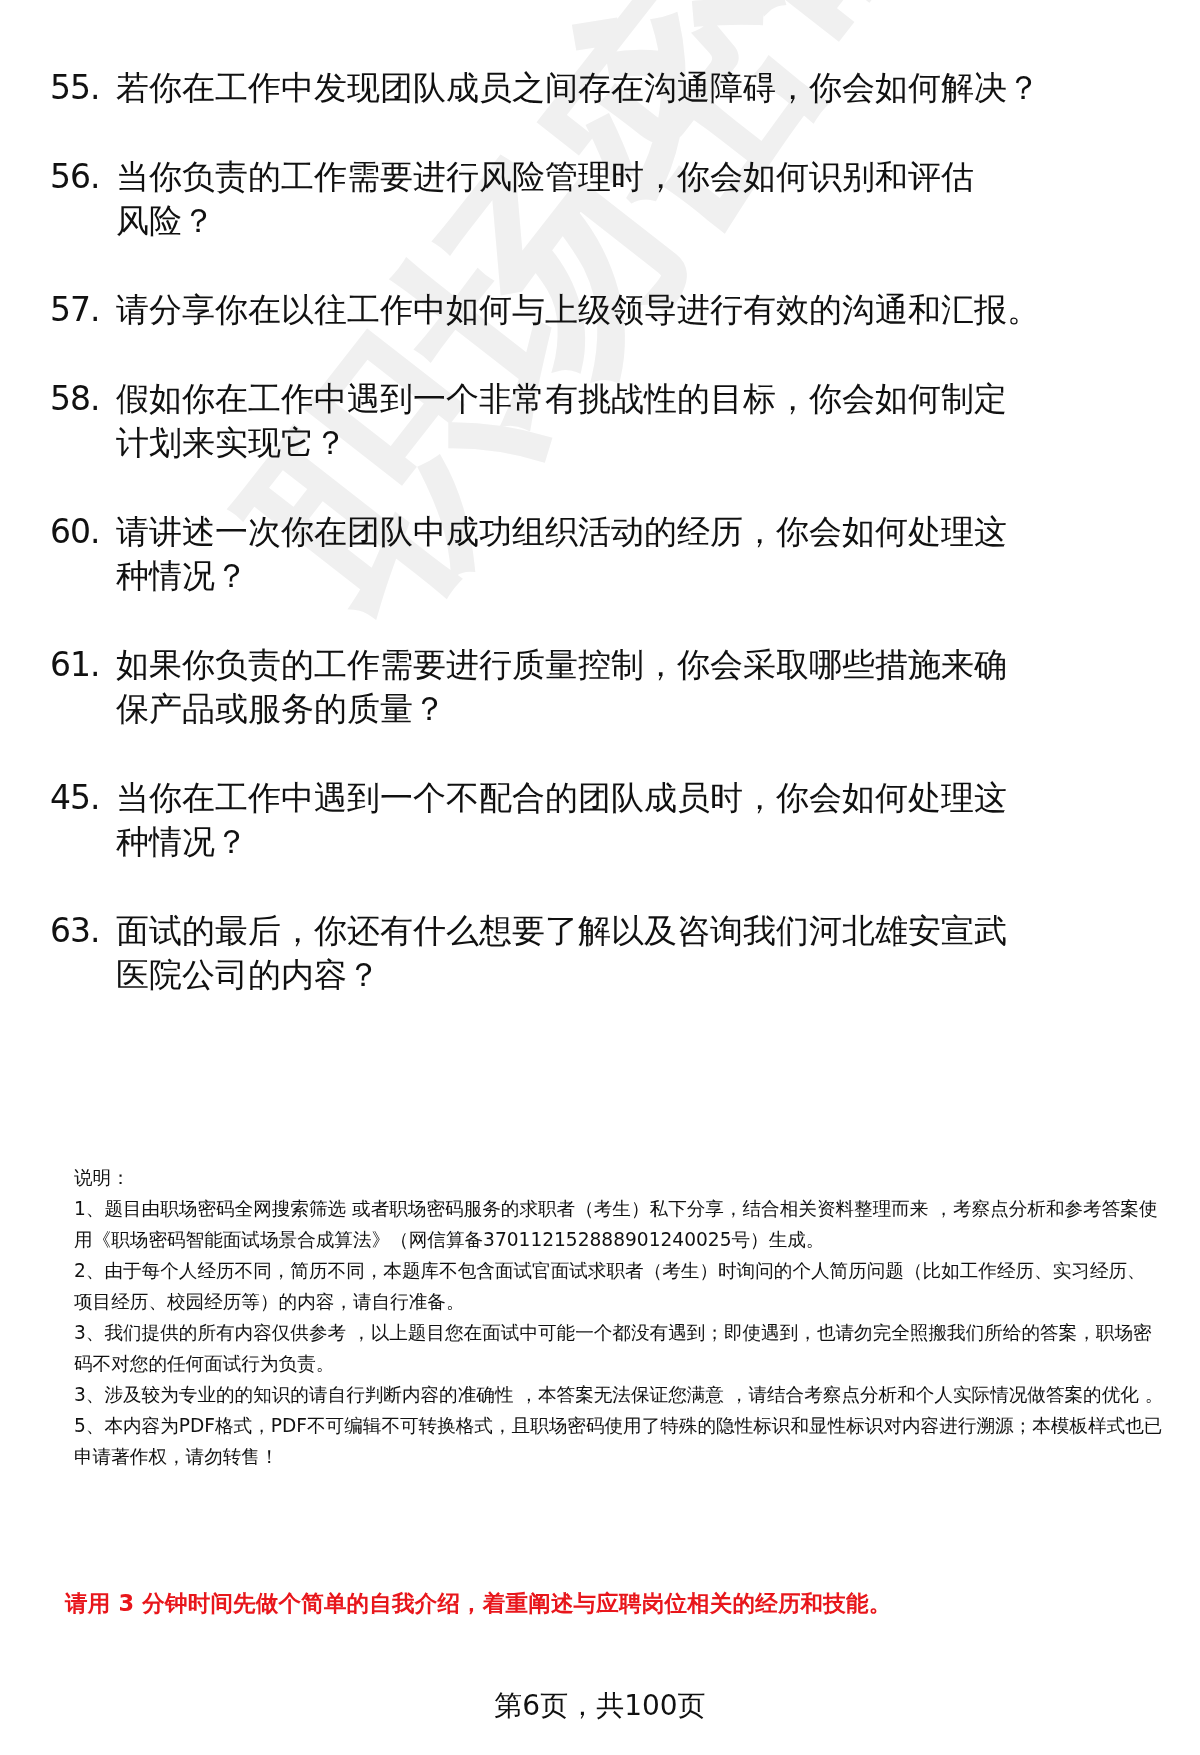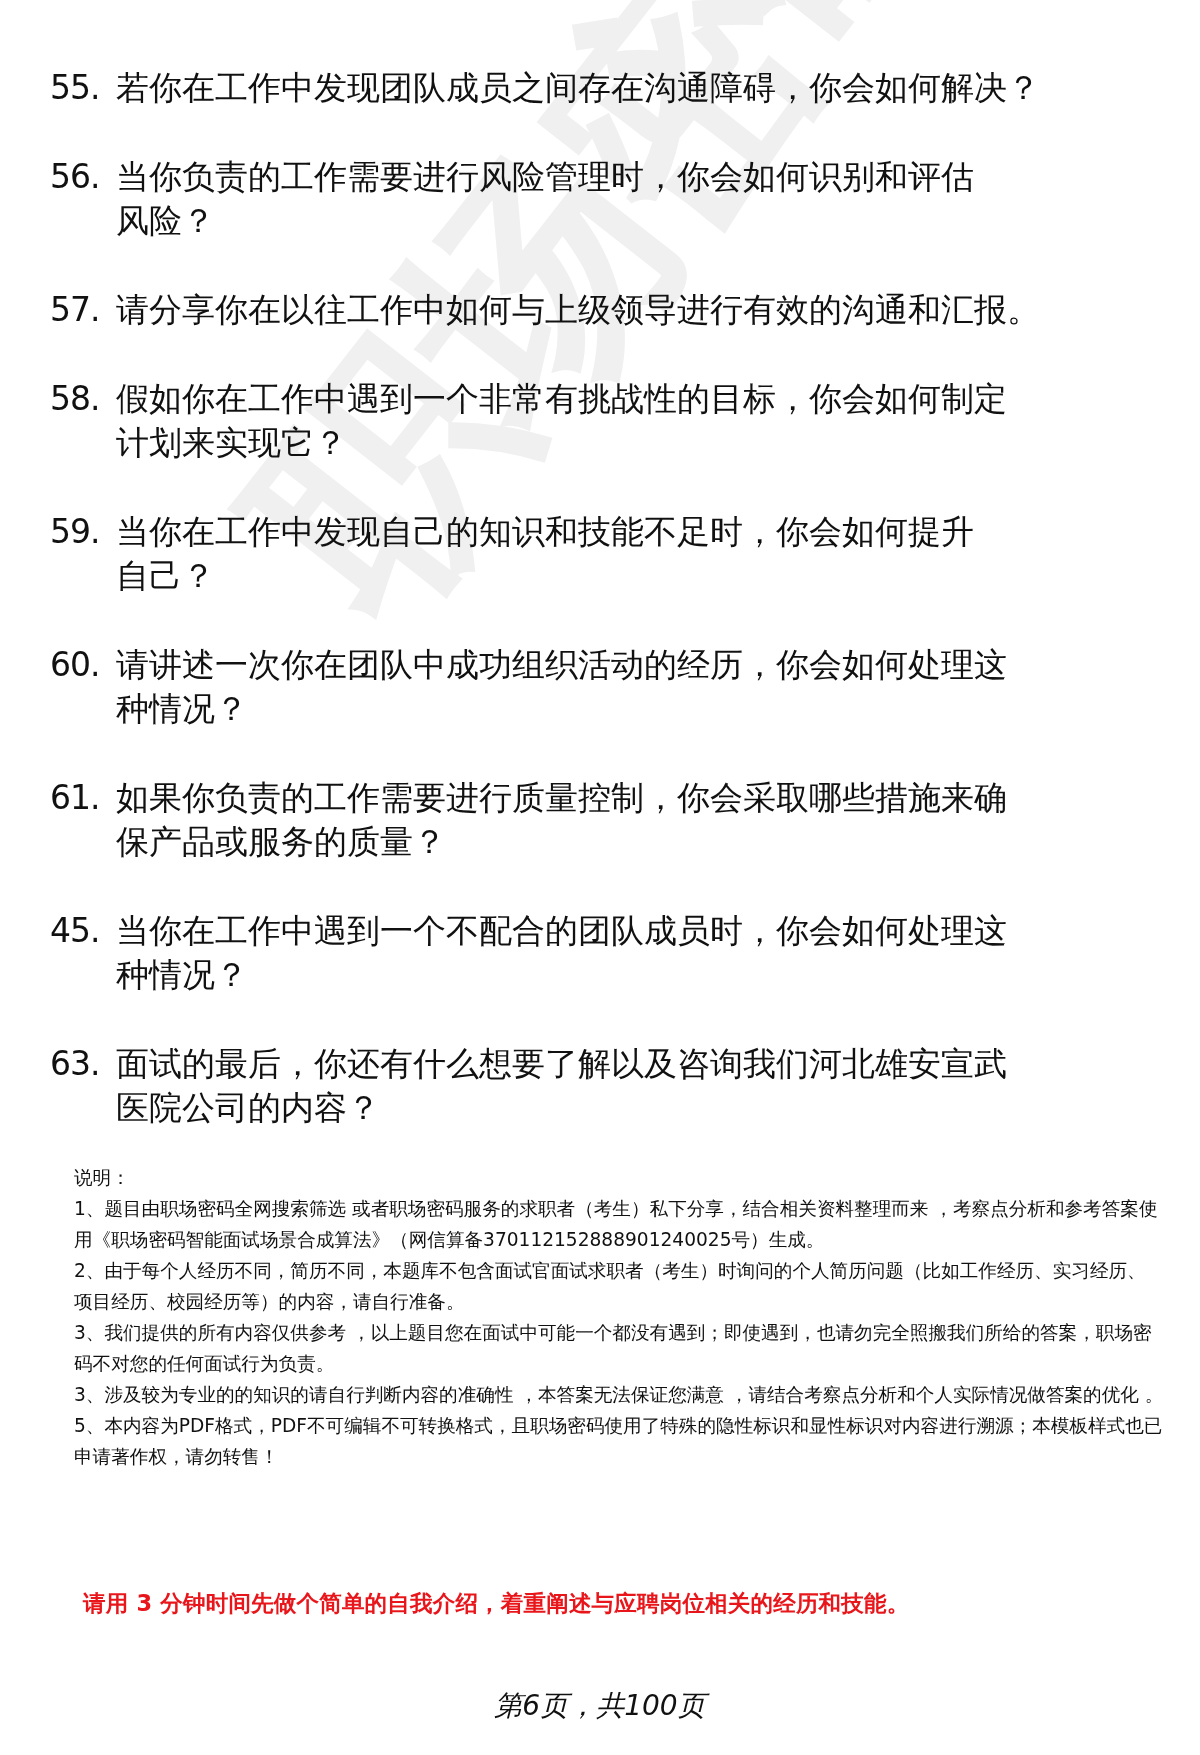--- a/index.html
+++ b/index.html
@@ -10,24 +10,24 @@
   .watermark span { position: absolute; left: 0; top: 0; font-size: 250px; font-weight: bold;
                     color: #f0f0f0; transform: rotate(-52deg); transform-origin: 0 0; white-space: nowrap;
                     letter-spacing: -10px; }
   .questions { position: absolute; left: 50px; top: 58px; width: 1100px; z-index: 1; margin-top: 8px; }
   .q { display: flex; font-size: 33px; line-height: 44px; margin-bottom: 45px; }
   .q .num { width: 66px; flex: none; letter-spacing: -1px; }
   .q .txt { width: 1000px; }
   .notes { position: absolute; left: 74px; top: 1162px; width: 1090px; z-index: 1;
            font-size: 18.6px; line-height: 31px; color: #111; }
   .notes p { margin: 0; }
-  .callout { position: absolute; left: 83px; top: 1588px; width: 1100px; z-index: 1;
+  .callout { position: absolute; left: 65px; top: 1588px; width: 1100px; z-index: 1;
              font-size: 22.5px; font-weight: bold; color: #e8161b; letter-spacing: 0.2px; }
   .footer { position: absolute; left: 0; top: 1687px; width: 1200px; text-align: center;
-            font-size: 28px; color: #111; z-index: 1; font-style: italic; }
+            font-size: 28px; color: #111; z-index: 1; }
 </style>
 </head>
 <body>
 
 <div class="watermark">
   <span>职场密码</span>
 </div>
 
 <div class="questions">
   <div class="q">
@@ -38,24 +38,20 @@
     <span class="num">56.</span>
     <span class="txt" style="width:890px">当你负责的工作需要进行风险管理时，你会如何识别和评估风险？</span>
   </div>
   <div class="q">
     <span class="num">57.</span>
     <span class="txt">请分享你在以往工作中如何与上级领导进行有效的沟通和汇报。</span>
   </div>
   <div class="q">
     <span class="num">58.</span>
     <span class="txt" style="width:920px">假如你在工作中遇到一个非常有挑战性的目标，你会如何制定计划来实现它？</span>
-  </div>
-  <div class="q">
-    <span class="num">59.</span>
-    <span class="txt" style="width:890px">当你在工作中发现自己的知识和技能不足时，你会如何提升自己？</span>
   </div>
   <div class="q">
     <span class="num">60.</span>
     <span class="txt" style="width:920px">请讲述一次你在团队中成功组织活动的经历，你会如何处理这种情况？</span>
   </div>
   <div class="q">
     <span class="num">61.</span>
     <span class="txt" style="width:920px">如果你负责的工作需要进行质量控制，你会采取哪些措施来确保产品或服务的质量？</span>
   </div>
   <div class="q">

